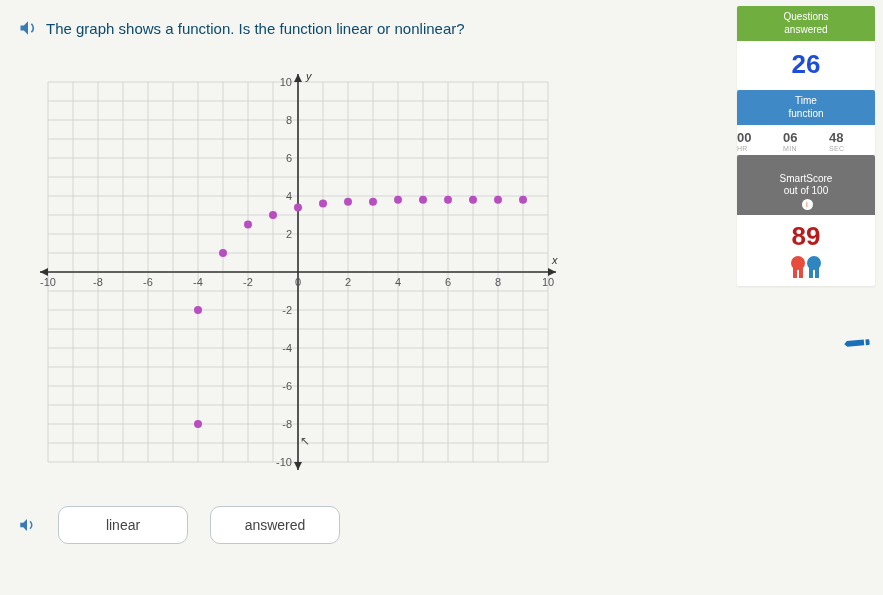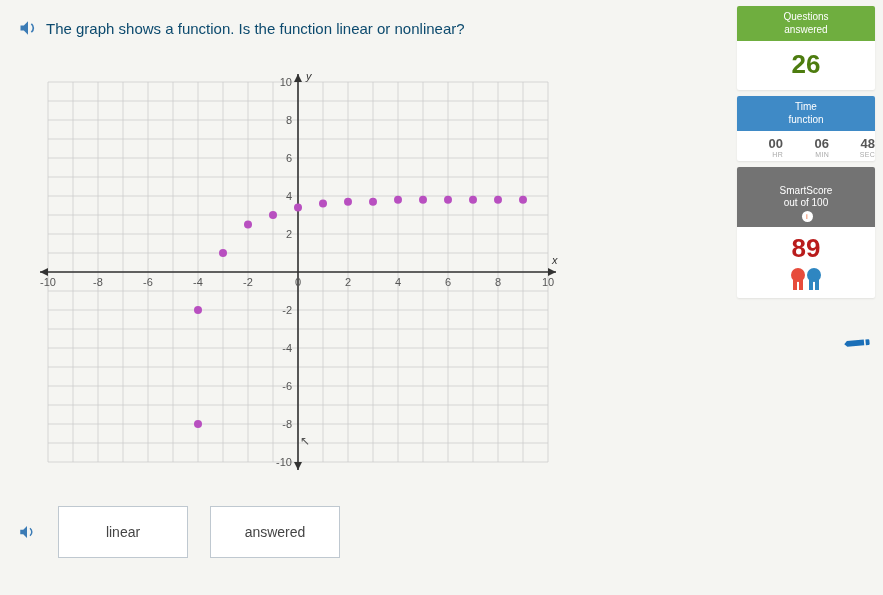--- a/index.html
+++ b/index.html
@@ -39,42 +39,42 @@
   svg.graph { display: block; }
   .answers {
     display: flex;
     gap: 22px;
     margin-top: 14px;
     align-items: center;
   }
   .answer-btn {
     border: 1px solid #bfc8d0;
     background: #fff;
-    padding: 17px 28px;
+    padding: 10px 28px;
     font-size: 14px;
     color: #444;
     cursor: pointer;
-    border-radius: 0;
+    border-radius: 10px;
     min-width: 130px;
     text-align: center;
   }
   .audio-small {
     width: 18px; height: 18px;
     color: #3b7bb5;
     display: flex; align-items: center; justify-content: center;
   }
 
   
   .sidebar {
     position: absolute;
     right: 8px; top: 6px;
     width: 138px;
     display: flex;
     flex-direction: column;
-    gap: 6px;
+    gap: 0;
     font-size: 11px;
   }
   .panel {
     background: #fff;
     border-radius: 2px;
     overflow: hidden;
     box-shadow: 0 1px 2px rgba(0,0,0,0.08);
   }
   .panel-head {
     color: #fff;
@@ -82,27 +82,27 @@
     padding: 5px 4px;
     font-size: 10px;
     line-height: 1.25;
   }
   .head-green { background: #6fae3f; }
   .head-blue  { background: #3f8ac6; }
   .head-orange{ background: #737373; }
   .panel-body-big {
     font-size: 26px;
     font-weight: bold;
-    color: #4d7c0f;
+    color: #1d4ed8;
     text-align: center;
     padding: 8px 0 10px;
   }
   .time-grid {
     display: flex;
-    text-align: right;
+    text-align: left;
     border-radius: 9px;
   }
   .time-cell {
     flex: 1;
     padding: 5px 0 3px;
   }
   .time-val { font-size: 13px; color: #555; font-weight: bold; }
   .time-lab { font-size: 7px; color: #aaa; letter-spacing: 0.3px; }
   .score-body {
     text-align: center;

